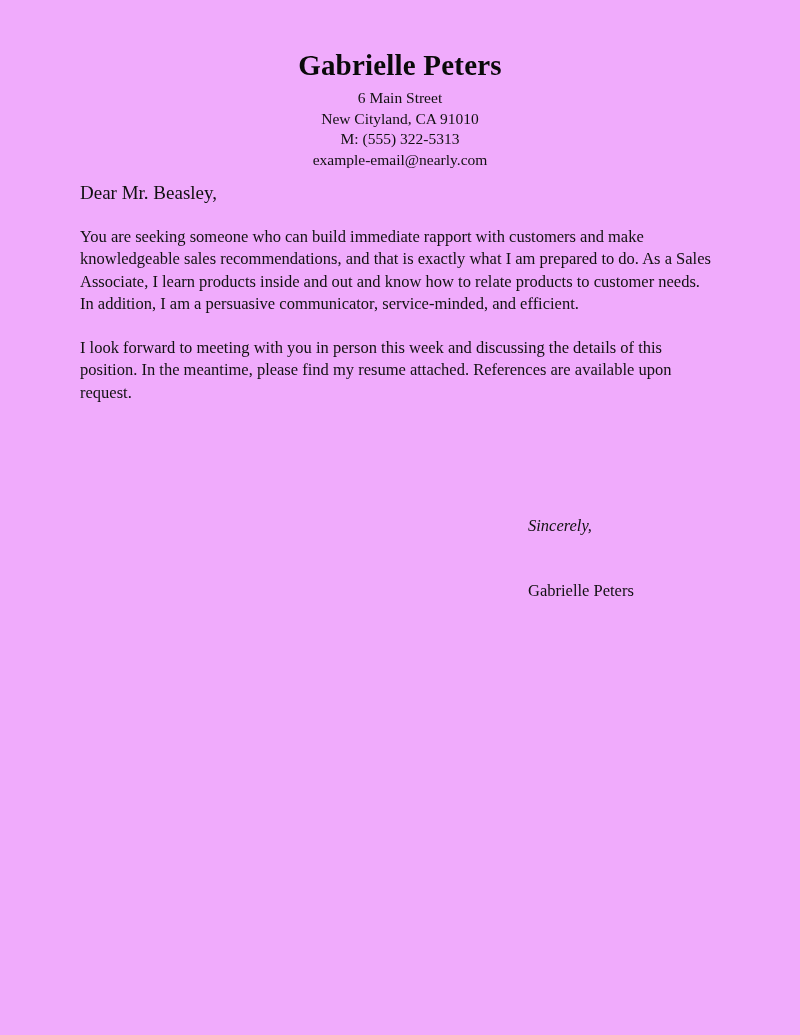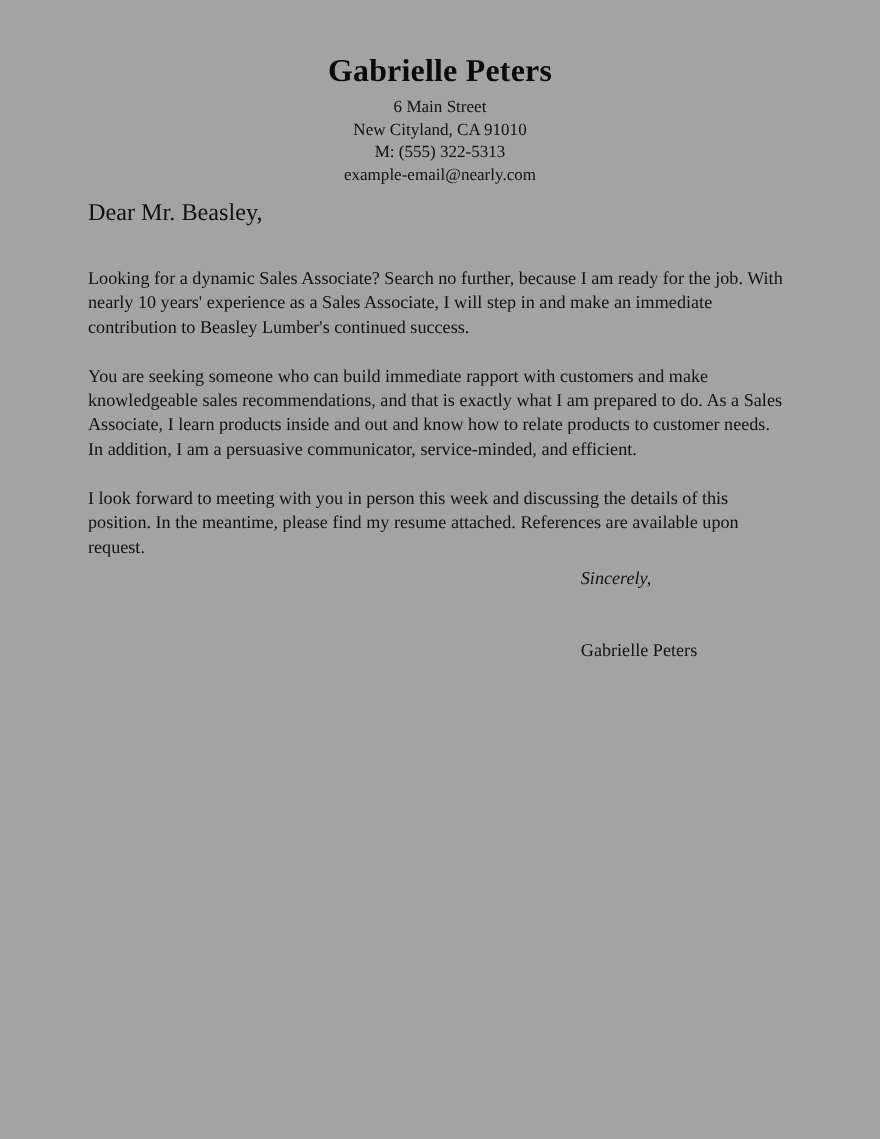--- a/index.html
+++ b/index.html
@@ -12,21 +12,21 @@
     height: 1035px;
     position: relative;
     font-family: "Liberation Serif", "DejaVu Serif", serif;
     color: #000000;
     overflow: hidden;
   }
 
   .page {
     position: absolute;
     inset: 0;
-    background: #a3a3a3;
+    background: #f0abfc;
   }
 
   
   .letterhead {
     position: absolute;
     left: 0;
     top: 48px;
     width: 800px;
     text-align: center;
   }
@@ -46,23 +46,23 @@
   }
 
   
   .body-block {
     position: absolute;
     left: 80px;
     top: 182px;
     width: 634px;
   }
   .salutation {
-    font-size: 22px;
+    font-size: 19px;
     line-height: 22px;
-    margin: 0 0 38px 0;
+    margin: 0 0 22px 0;
     color: #111111;
   }
   .paragraph {
     font-size: 16.5px;
     line-height: 22.3px;
     margin: 0 0 22px 0;
     color: #111111;
     text-align: left;
   }
   .paragraph:last-child {
@@ -101,21 +101,20 @@
   <div class="letterhead">
     <h1 class="name-title">Gabrielle Peters</h1>
     <p class="contact-line">6 Main Street</p>
     <p class="contact-line">New Cityland, CA 91010</p>
     <p class="contact-line">M: (555) 322-5313</p>
     <p class="contact-line">example-email@nearly.com</p>
   </div>
 
   <div class="body-block">
     <p class="salutation">Dear Mr. Beasley,</p>
-    <p class="paragraph">Looking for a dynamic Sales Associate? Search no further, because I am ready for the job. With nearly 10 years' experience as a Sales Associate, I will step in and make an immediate contribution to Beasley Lumber's continued success.</p>
     <p class="paragraph">You are seeking someone who can build immediate rapport with customers and make knowledgeable sales recommendations, and that is exactly what I am prepared to do. As a Sales Associate, I learn products inside and out and know how to relate products to customer needs. In addition, I am a persuasive communicator, service-minded, and efficient.</p>
     <p class="paragraph">I look forward to meeting with you in person this week and discussing the details of this position. In the meantime, please find my resume attached. References are available upon request.</p>
   </div>
 
   <div class="closing-block">
     <p class="closing-salutation">Sincerely,</p>
   </div>
 
   <p class="signature-name">Gabrielle Peters</p>
 

